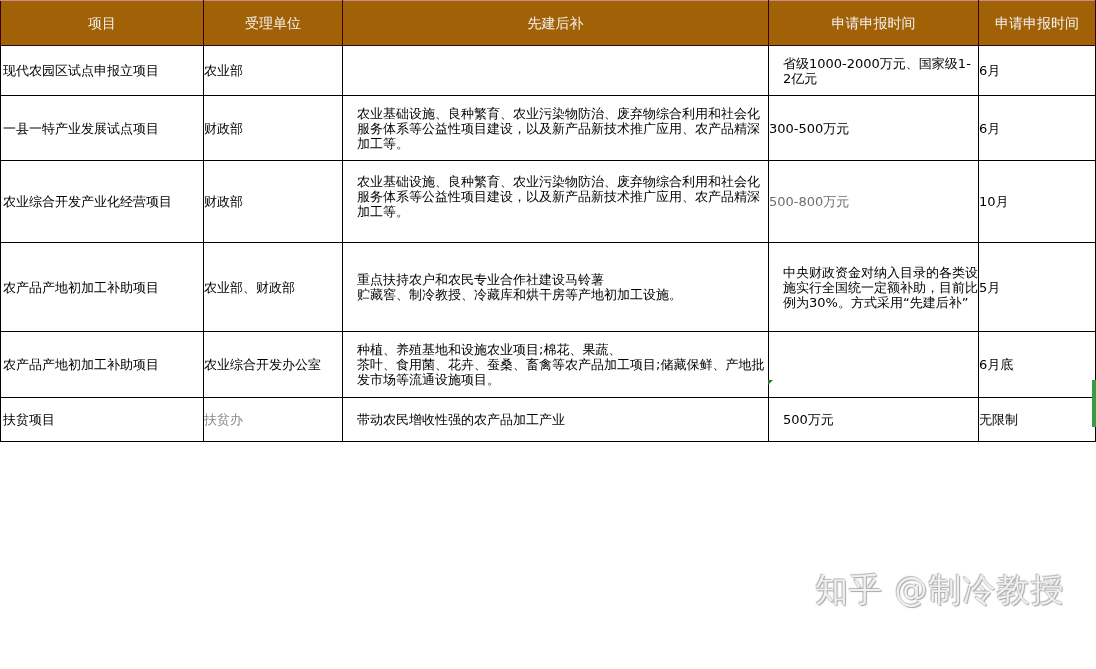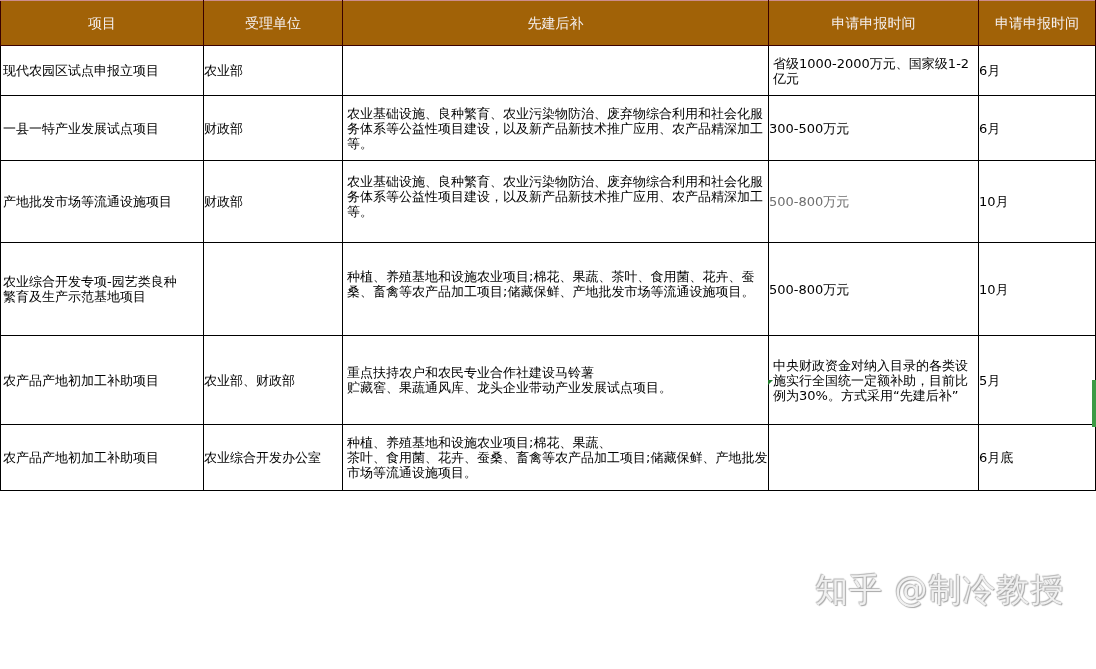--- a/index.html
+++ b/index.html
@@ -36,21 +36,21 @@
       background: #a16207;
       color: #f5f0f0;
       font-size: 14px;
       height: 45px;
       text-align: center;
       border-color: #3a0000;
       border-top: 1px solid #cc8c8c;
     }
     td.left { text-align: left; padding-left: 2px; padding-right: 15px; }
     td.center { text-align: left; }
-    td.wrap { white-space: pre-line; text-align: left; padding-left: 4px; }
+    td.wrap { white-space: pre-line; text-align: left; padding-left: 14px; }
     .grey { color: #6d6d6d; }
     .faded { color: #888; }
     .lowered { padding-top: 14px; }
     .raised { padding-bottom: 10px; }
     .green-bar {
       position: absolute; left: 1092px; top: 380px; width: 4px; height: 47px;
       background: #3c9a45;
     }
     .green-corner {
       position: absolute; left: 768px; top: 380px; width: 0; height: 0;
@@ -98,55 +98,55 @@
 
       <tr style="height:65px;">
         <td class="left">一县一特产业发展试点项目</td>
         <td class="center">财政部</td>
         <td class="wrap">农业基础设施、良种繁育、农业污染物防治、废弃物综合利用和社会化服务体系等公益性项目建设，以及新产品新技术推广应用、农产品精深加工等。</td>
         <td class="center">300-500万元</td>
         <td class="center">6月</td>
       </tr>
 
       <tr style="height:82px;">
-        <td class="left">产地批发市场等流通设施项目</td>
+        <td class="left">农业综合开发产业化经营项目</td>
         <td class="center">财政部</td>
         <td class="wrap raised">农业基础设施、良种繁育、农业污染物防治、废弃物综合利用和社会化服务体系等公益性项目建设，以及新产品新技术推广应用、农产品精深加工等。</td>
         <td class="center grey">500-800万元</td>
         <td class="center">10月</td>
       </tr>
 
-      <tr style="height:93px;">
-        <td class="left">农业综合开发专项-园艺类良种繁育及生产示范基地项目</td>
-        <td class="center"></td>
-        <td class="wrap raised">种植、养殖基地和设施农业项目;棉花、果蔬、茶叶、食用菌、花卉、蚕桑、畜禽等农产品加工项目;储藏保鲜、产地批发市场等流通设施项目。</td>
-        <td class="center">500-800万元</td>
-        <td class="center">10月</td>
-      </tr>
 
 
 
 
       <tr style="height:89px;">
         <td class="left">农产品产地初加工补助项目</td>
         <td class="center">农业部、财政部</td>
         <td class="wrap">重点扶持农户和农民专业合作社建设马铃薯
-贮藏窖、果蔬通风库、龙头企业带动产业发展试点项目。</td>
+贮藏窖、制冷教授、冷藏库和烘干房等产地初加工设施。</td>
         <td class="wrap">中央财政资金对纳入目录的各类设施实行全国统一定额补助，目前比例为30%。方式采用“先建后补”</td>
         <td class="center">5月</td>
       </tr>
 
       <tr style="height:66px;">
         <td class="left">农产品产地初加工补助项目</td>
         <td class="center">农业综合开发办公室</td>
         <td class="wrap">种植、养殖基地和设施农业项目;棉花、果蔬、
 茶叶、食用菌、花卉、蚕桑、畜禽等农产品加工项目;储藏保鲜、产地批发市场等流通设施项目。</td>
         <td class="wrap"></td>
         <td class="center">6月底</td>
       </tr>
 
+      <tr style="height:44px;">
+        <td class="left">扶贫项目</td>
+        <td class="center faded">扶贫办</td>
+        <td class="wrap">带动农民增收性强的农产品加工产业</td>
+        <td class="wrap">500万元</td>
+        <td class="center">无限制</td>
+      </tr>
     </tbody>
   </table>
 
   <div class="green-corner"></div>
   <div class="green-bar"></div>
   <div class="watermark">知乎 @制冷教授</div>
 </div>
 
 </body></html>

